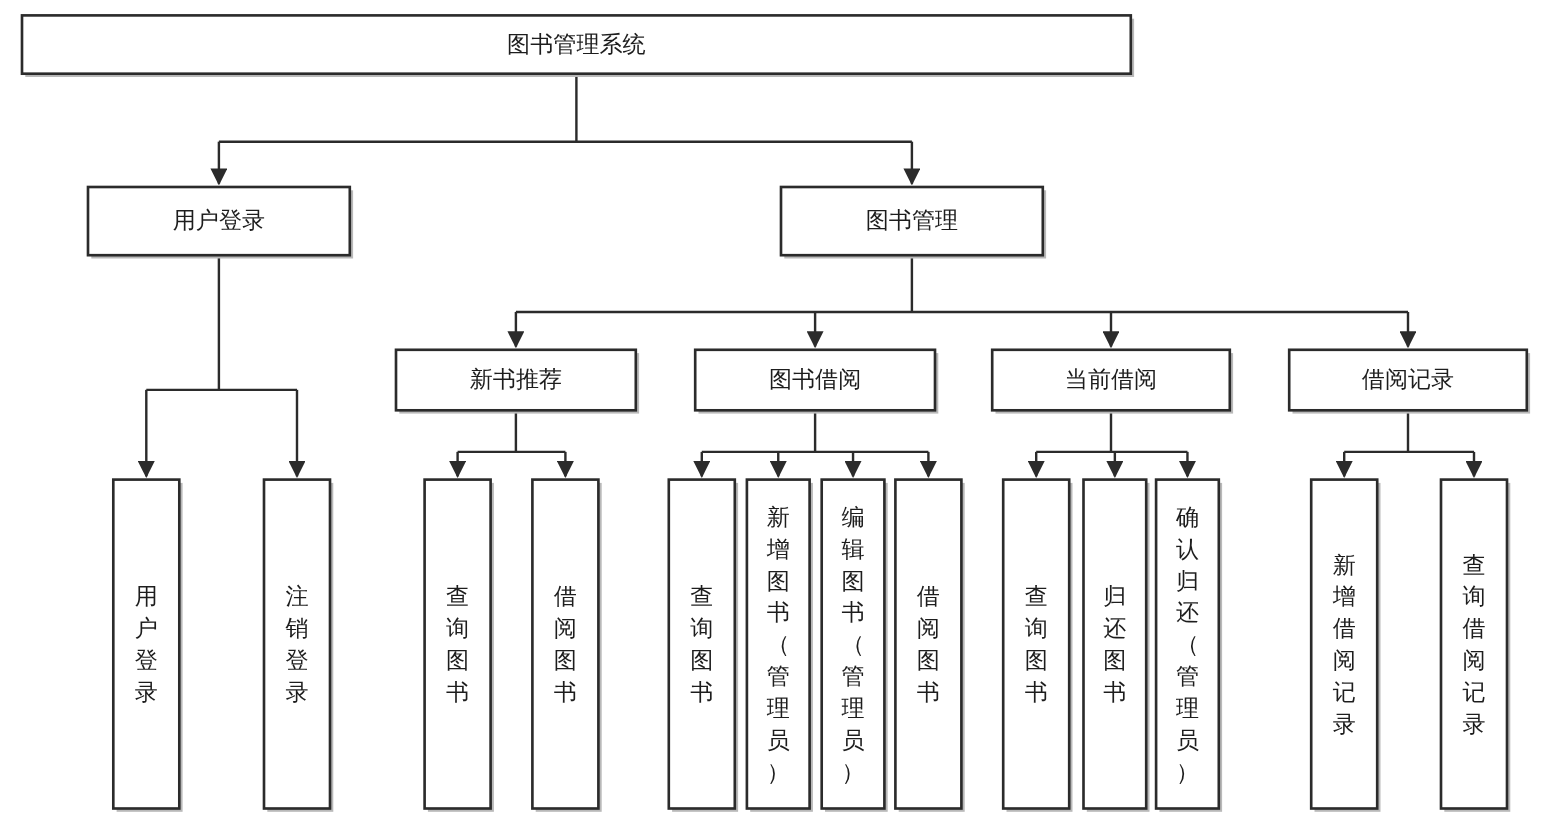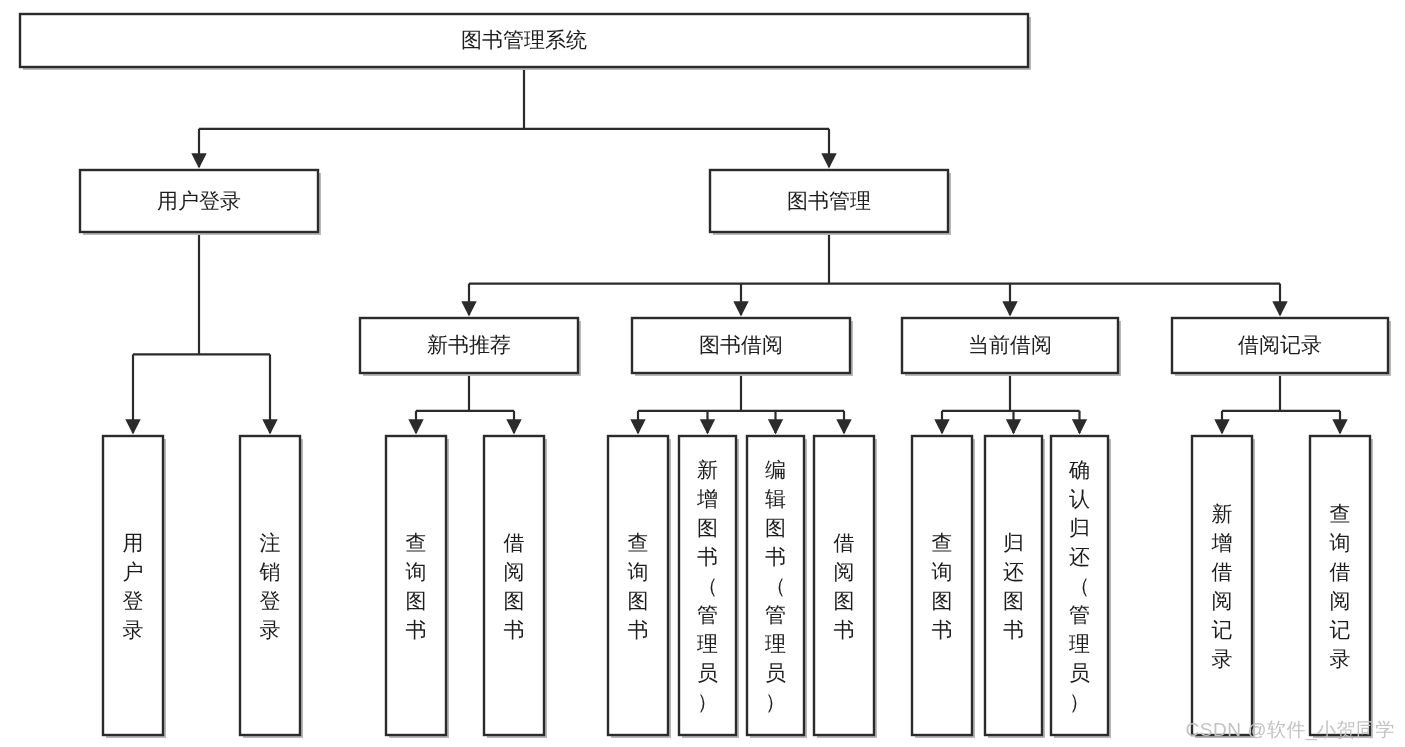--- a/index.html
+++ b/index.html
@@ -206,14 +206,13 @@
           <rect class="node-box" x="1192" y="436" width="60" height="299"></rect>
           <text class="node-label-v" x="1222" y="520.5"><tspan x="1222" dy="0">新</tspan><tspan x="1222" dy="29">增</tspan><tspan x="1222" dy="29">借</tspan><tspan x="1222" dy="29">阅</tspan><tspan x="1222" dy="29">记</tspan><tspan x="1222" dy="29">录</tspan></text>
         </g>
         <g>
           <rect class="node-shadow" x="1313" y="439" width="60" height="299"></rect>
           <rect class="node-box" x="1310" y="436" width="60" height="299"></rect>
           <text class="node-label-v" x="1340" y="520.5"><tspan x="1340" dy="0">查</tspan><tspan x="1340" dy="29">询</tspan><tspan x="1340" dy="29">借</tspan><tspan x="1340" dy="29">阅</tspan><tspan x="1340" dy="29">记</tspan><tspan x="1340" dy="29">录</tspan></text>
         </g>
       </g>
   </svg>
-  <div class="watermark">CSDN @软件_小贺同学</div>
 </div>
 
 </body></html>

